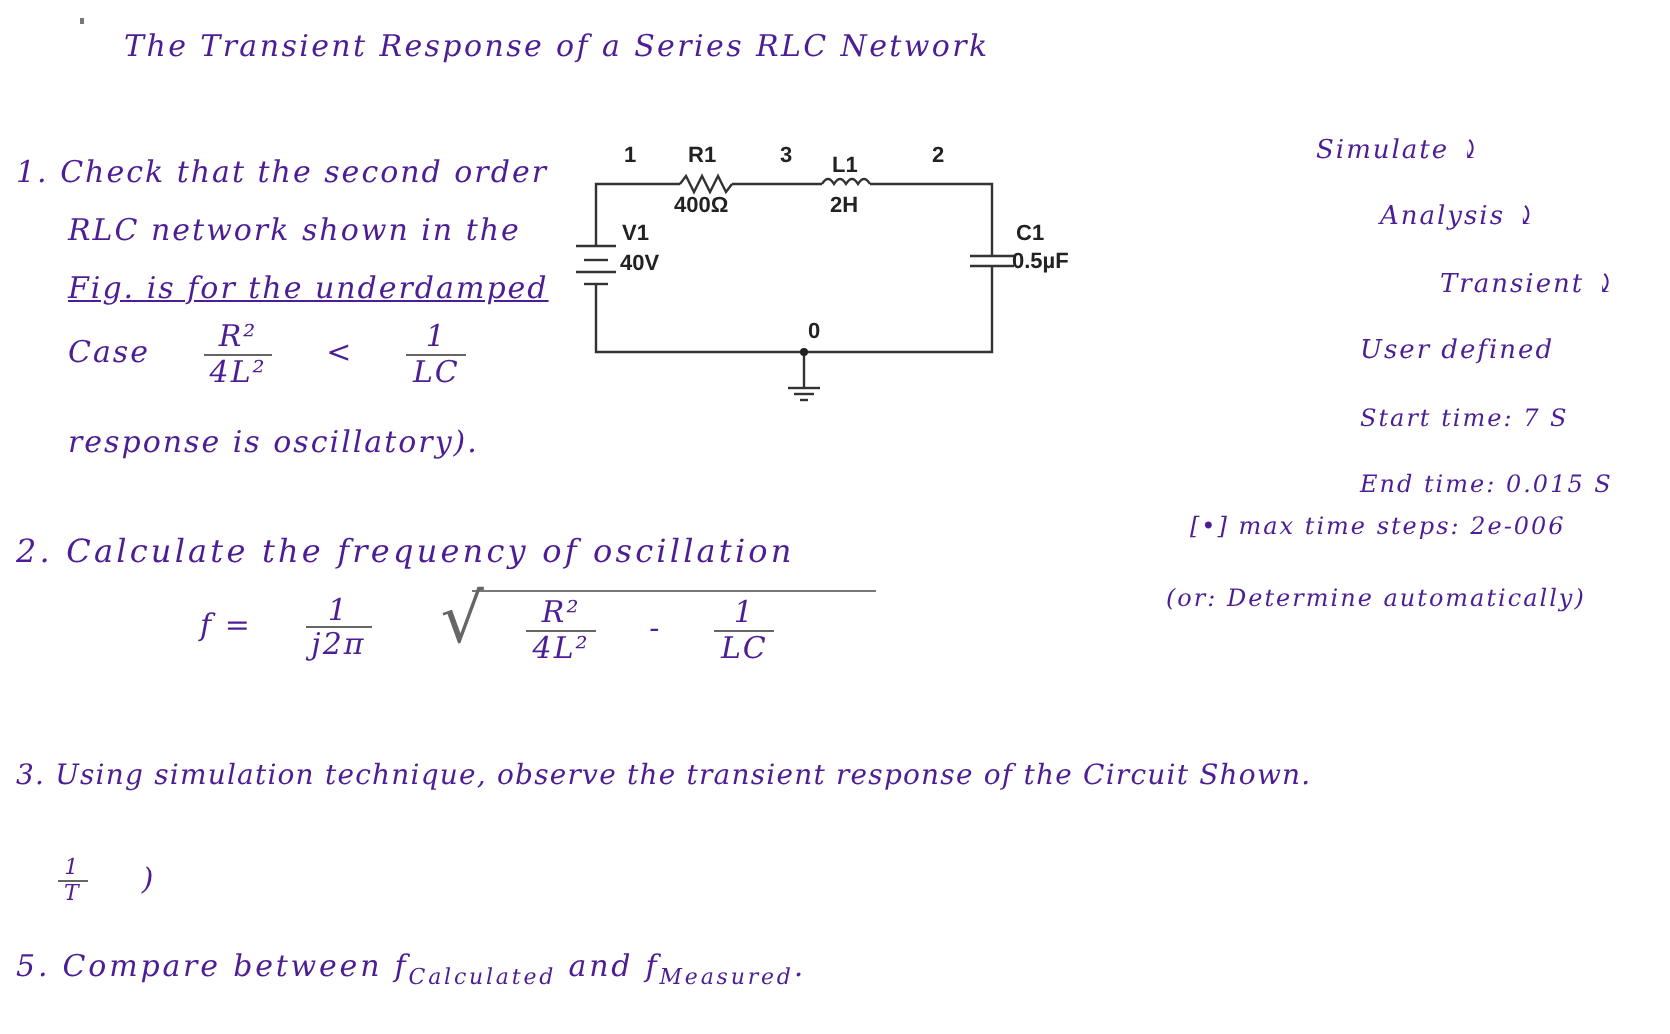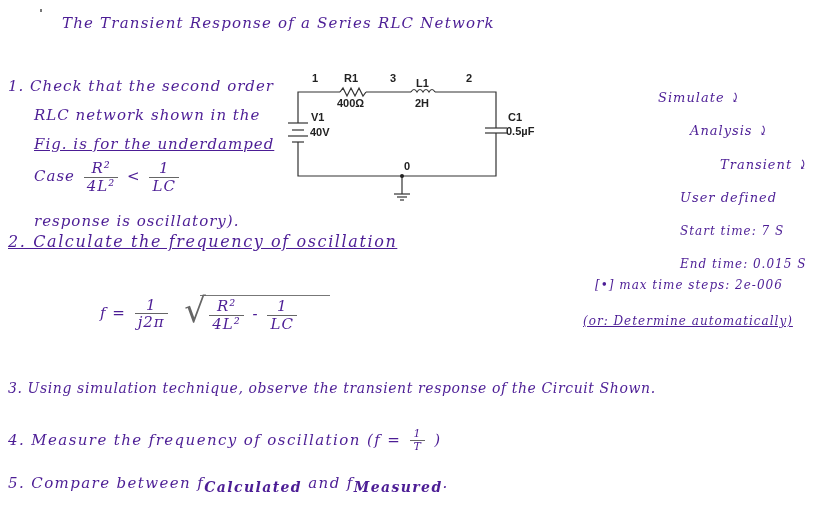--- a/index.html
+++ b/index.html
@@ -2,31 +2,31 @@
 <html><head>
 <meta charset="utf-8">
 <style>
   html, body { margin:0; padding:0; background:#ffffff; }
   body { width:835px; height:517px; position:relative; overflow:hidden;
          font-family:"DejaVu Serif", serif; color:#5a5a5a; }
   .hw { position:absolute; font-family:"DejaVu Serif", serif; font-style:italic;
         font-size:15px; color:#4c1d95; white-space:nowrap; letter-spacing:1px; }
   .title { left:62px; top:14px; font-size:15px; letter-spacing:1.2px; }
   .dot { position:absolute; left:40px; top:9px; width:2px; height:3px; background:#777; }
-  .frac { display:inline-block; vertical-align:middle; text-align:center; margin:0 3px; line-height:1.1; }
+  .frac { display:inline-block; vertical-align:middle; text-align:center; margin:0 21px; line-height:1.1; }
   .frac .n { display:block; border-bottom:1px solid #666; padding:0 3px; }
   .frac .d { display:block; padding:0 3px; }
   .sqrt { display:inline-block; vertical-align:middle; border-top:1px solid #777; padding:2px 4px 0 6px; position:relative; }
   .sqrt:before { content:"\221A"; position:absolute; left:-16px; top:-6px; font-size:34px; font-style:normal; color:#666; }
-  sub { font-size:14px;font-weight:bold; }
+  sub { font-size:11px; }
   
   .circuit { position:absolute; left:280px; top:60px; width:280px; height:150px; }
   .circuit .lbl { position:absolute; font-family:"Liberation Sans", sans-serif; font-weight:bold;
                   font-size:11px; color:#222; font-style:normal; letter-spacing:0; }
-  .right { font-size:13px; letter-spacing:1px;margin-top:22px; }
+  .right { font-size:13px; letter-spacing:1px; }
 </style>
 </head>
 <body>
 
 <div class="dot"></div>
 <div class="hw title">The Transient Response of a Series RLC Network</div>
 
 <div>
   <div class="hw" style="left:8px;top:77px;">1. Check that the second order</div>
   <div class="hw" style="left:34px;top:106px;text-align:center;">RLC network shown in the</div>
@@ -34,38 +34,37 @@
   <div class="hw" style="left:34px;top:160px;">
     <span>Case</span>
     <span class="frac"><span class="n">R²</span><span class="d">4L²</span></span>
     <span>&lt;</span>
     <span class="frac"><span class="n">1</span><span class="d">LC</span></span>
   </div>
   <div class="hw" style="left:34px;top:212px;">response is oscillatory).</div>
 </div>
 
 <div>
-  <div class="hw" style="left:8px;top:232px;font-size:16px;letter-spacing:1.6px;text-decoration:underline;">2. Calculate the frequency of oscillation</div>
+  <div class="hw" style="left:8px;top:266px;font-size:16px;letter-spacing:1.6px;">2. Calculate the frequency of oscillation</div>
   <div class="hw" style="left:100px;top:295px;">
     <span>f =</span>
     <span class="frac"><span class="n">1</span><span class="d">j2π</span></span>
     <span style="display:inline-block;width:18px;"></span>
     <span class="sqrt">
       <span class="frac"><span class="n">R²</span><span class="d">4L²</span></span>
       <span>-</span>
       <span class="frac"><span class="n">1</span><span class="d">LC</span></span>
       <span style="display:inline-block;width:20px;"></span>
     </span>
   </div>
 </div>
 
 <div class="hw" style="left:8px;top:380px;font-size:14px;letter-spacing:0.6px;">3. Using simulation technique, observe the transient response of the Circuit Shown.</div>
 
 <div class="hw" style="left:8px;top:428px;font-size:15px;letter-spacing:1.4px;">
-  <span>4. Measure the frequency of oscillation (f =</span>
   <span class="frac" style="font-size:11px;"><span class="n">1</span><span class="d">T</span></span>
   <span>)</span>
 </div>
 
 <div class="hw" style="left:8px;top:474px;font-size:15px;letter-spacing:1.4px;">
   <span>5. Compare between f</span><sub>Calculated</sub>
   <span>and f</span><sub>Measured</sub><span>.</span>
 </div>
 
 <div class="circuit">
@@ -113,14 +112,14 @@
 </div>
 
 <div>
   <div class="hw right" style="left:658px;top:68px;">Simulate ⤸</div>
   <div class="hw right" style="left:690px;top:101px;">Analysis ⤸</div>
   <div class="hw right" style="left:720px;top:135px;">Transient ⤸</div>
   <div class="hw right" style="left:680px;top:168px;">User defined</div>
   <div class="hw right" style="left:680px;top:202px;font-size:12px;">Start time: 7 S</div>
   <div class="hw right" style="left:680px;top:235px;font-size:12px;">End time: 0.015 S</div>
   <div class="hw right" style="left:595px;top:256px;font-size:12px;">[•] max time steps: 2e-006</div>
-  <div class="hw right" style="left:583px;top:292px;font-size:12px;text-decoration:underline;">(or: Determine automatically)</div>
+  <div class="hw right" style="left:583px;top:292px;font-size:12px;">(or: Determine automatically)</div>
 </div>
 
 </body></html>

